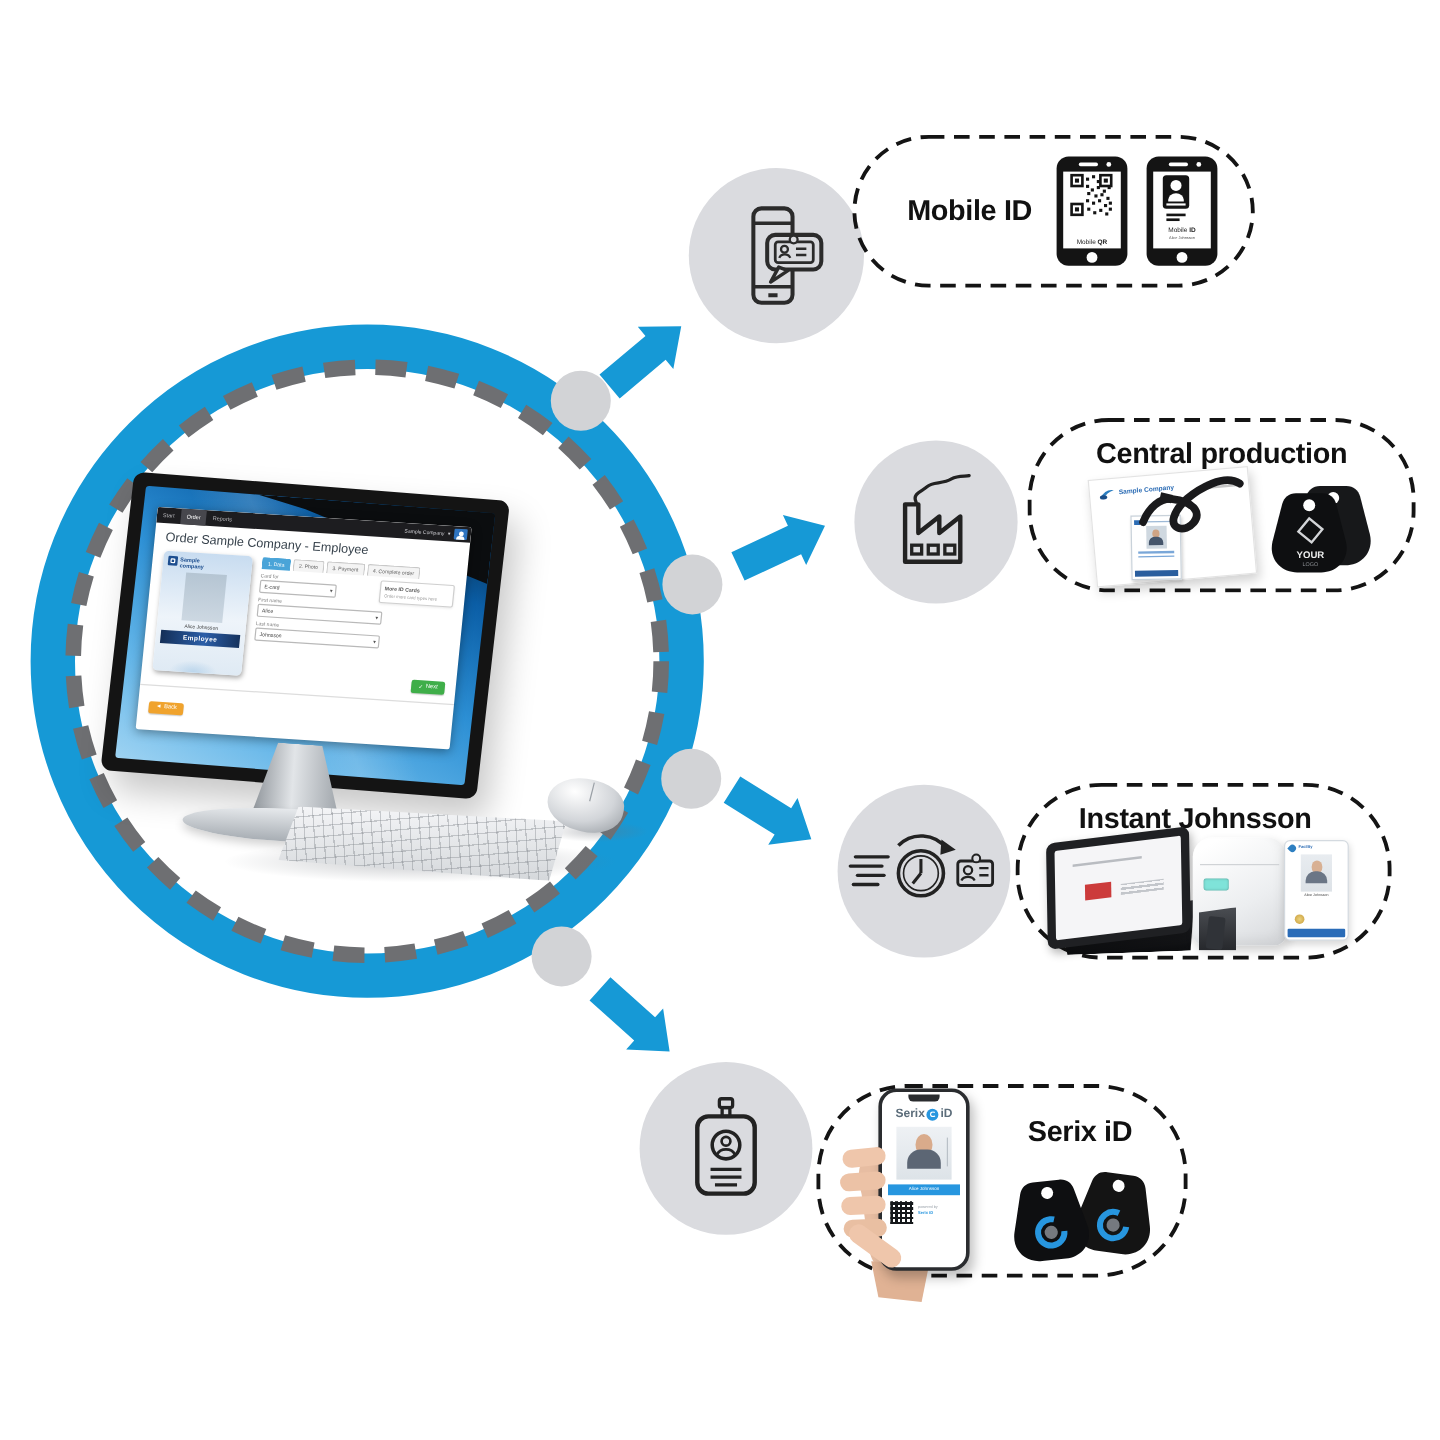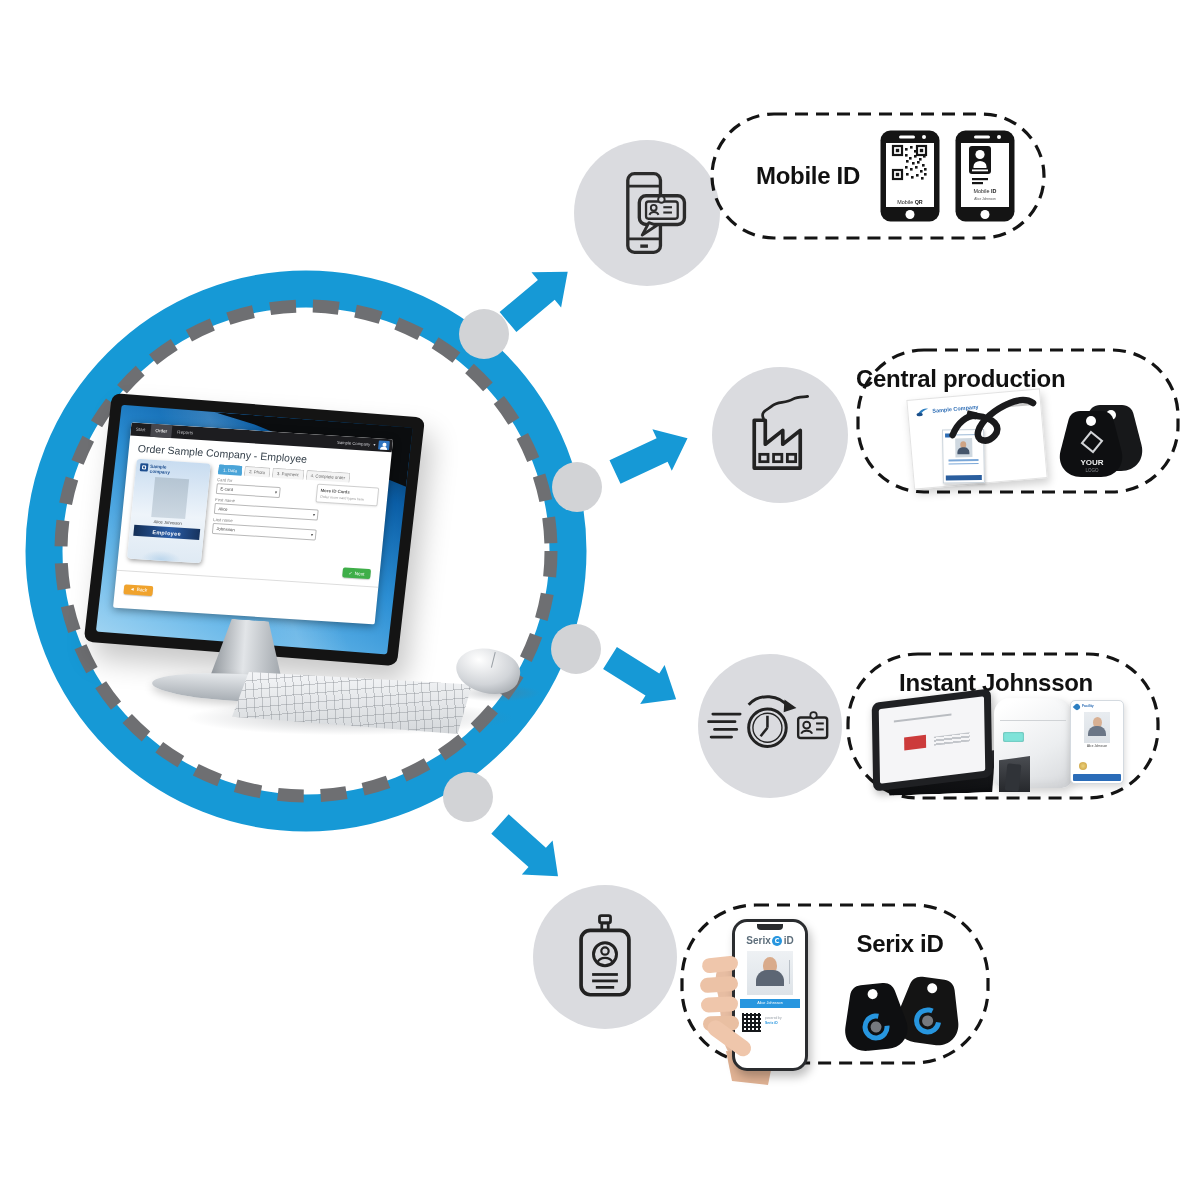--- a/index.html
+++ b/index.html
@@ -92,21 +92,21 @@
   .hub3{left:698px;top:654px;width:144px;height:144px;}
   .hub4{left:533px;top:885px;width:144px;height:144px;}
 
   .dashed-box{position:absolute;}
   .box-border{position:absolute;left:0;top:0;}
   .box-label{font-weight:800;font-size:24px;letter-spacing:-0.3px;color:#111;}
   .box1{left:710px;top:112px;width:336px;height:128px;}
   .box1-inner{position:absolute;inset:0;display:flex;align-items:center;padding:0 30px 0 46px;gap:14px;}
   .phones{display:flex;gap:13px;margin-left:auto;}
   .box2{left:856px;top:348px;width:324px;height:146px;}
-  .box2 .box-label{position:absolute;left:0;right:0;top:17px;text-align:left;}
+  .box2 .box-label{position:absolute;left:0;right:0;top:17px;text-align:center;}
   .box3{left:846px;top:652px;width:314px;height:148px;}
   .box3 .box-label{position:absolute;left:0;right:14px;top:17px;text-align:center;}
   .box4{left:680px;top:903px;width:310px;height:162px;}
   .box4 .box-label{position:absolute;left:150px;top:27px;width:140px;text-align:center;}
 
   
   .envelope{position:absolute;left:54px;top:46px;width:132px;height:88px;background:#fff;
             border:1px solid #e3e3e3;transform:rotate(-5deg);box-shadow:2px 5px 9px rgba(0,0,0,.18);}
   .env-logo{position:absolute;left:7px;top:7px;display:flex;align-items:center;gap:3px;}
   .env-company{font-size:5.5px;font-weight:bold;color:#2d6db5;}
@@ -156,21 +156,21 @@
   .iic-photo b{display:block;width:18px;height:10px;border-radius:8px 8px 0 0;background:#6b7686;margin:-2px auto 0;}
   .iic-name{font-size:3px;color:#444;text-align:center;}
   .iic-seal{position:absolute;left:8px;bottom:13px;width:8px;height:8px;border-radius:50%;
             background:radial-gradient(#ecd27c,#c79b3a);}
   .iic-bar{position:absolute;left:2px;right:2px;bottom:2px;height:7px;background:#2a6cb8;border-radius:1px;}
 
   
   .serix-unit{position:absolute;left:22px;top:0;width:132px;height:172px;}
   .hand-layer{position:absolute;left:0;top:0;overflow:visible;}
   .sphone{position:absolute;left:30px;top:4px;width:70px;height:146px;background:#fff;border:3px solid #2a2c2f;
-          border-radius:15px;box-shadow:3px 6px 10px rgba(0,0,0,.25);z-index:2;overflow:hidden;margin-top:12px;}
+          border-radius:15px;box-shadow:3px 6px 10px rgba(0,0,0,.25);z-index:2;overflow:hidden;}
   .sphone::before{content:"";position:absolute;left:50%;top:2px;width:26px;height:6px;margin-left:-13px;
                   background:#2a2c2f;border-radius:0 0 4px 4px;}
   .sp-logo{margin-top:13px;display:flex;justify-content:center;align-items:center;gap:1.5px;
            font-size:10px;font-weight:bold;color:#5d6e7b;}
   .sp-dot{width:10px;height:10px;border-radius:50%;background:#2796df;position:relative;flex:none;}
   .sp-dot::before{content:"";position:absolute;inset:2.5px;border-radius:50%;border:1.5px solid #fff;border-right-color:transparent;}
   .sp-photo{width:46px;height:44px;margin:5px auto 0;background:linear-gradient(#eef1f4,#dde3e8);position:relative;overflow:hidden;}
   .sp-photo i{display:block;width:14px;height:17px;border-radius:50% 50% 44% 44%;background:#d9ab8b;margin:6px auto 0;}
   .sp-photo b{display:block;width:28px;height:16px;border-radius:11px 11px 0 0;background:#5c6674;margin:-4px auto 0;}
   .sp-vert{position:absolute;right:3px;top:9px;width:1.5px;height:24px;background:#b9c0c7;}

